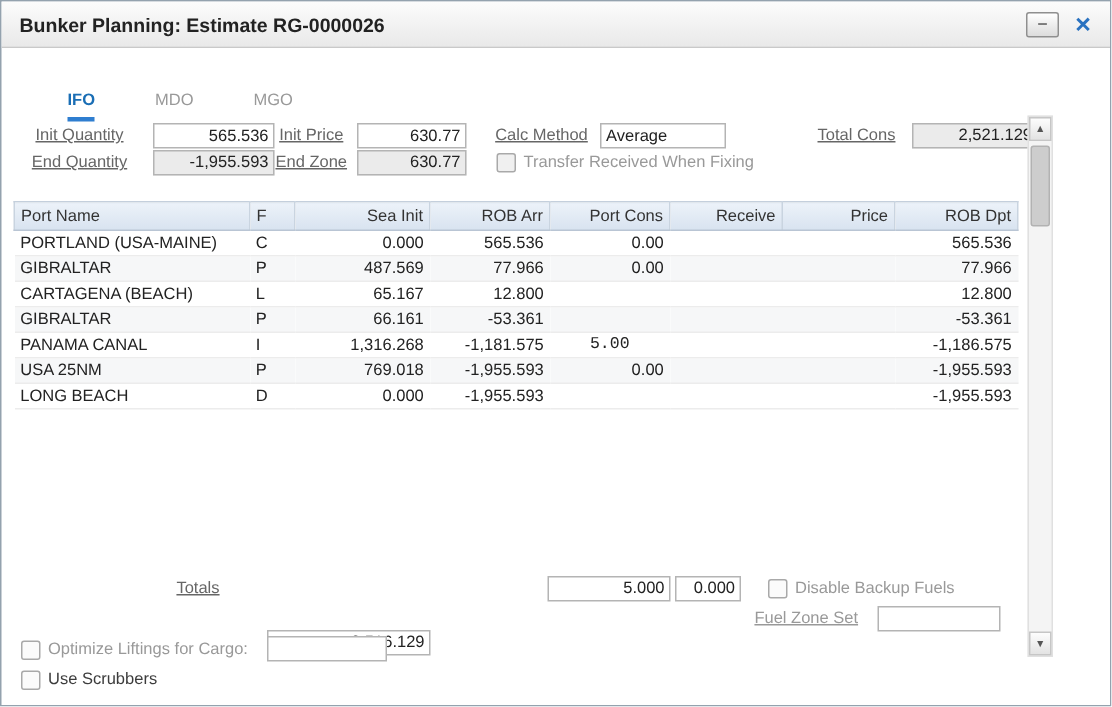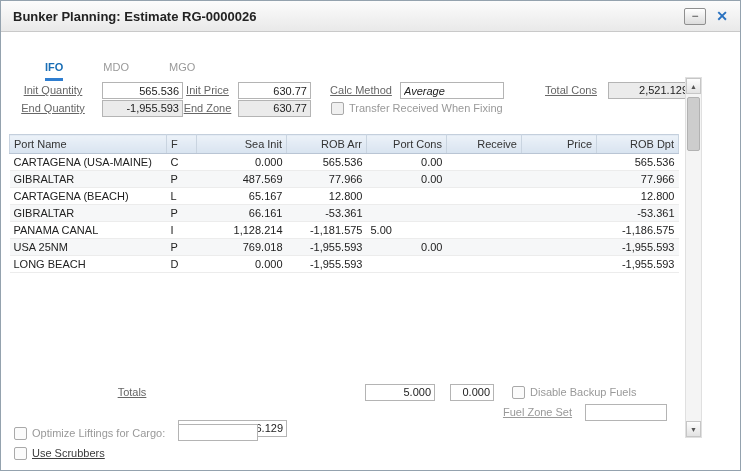--- a/index.html
+++ b/index.html
@@ -33,21 +33,21 @@
          background:#fff; font-family:inherit; font-size:11px; color:#222;
          padding:0 3px; border-radius:0; }
   .fld.num { text-align:right; }
   .fld.ro { background:#ebebeb; }
   input.fld { outline:none; }
 
   .cb { position:absolute; width:13px; height:13px; border:1px solid #a9a9a9;
         background:#fbfbfb; border-radius:2px; cursor:pointer; }
   .cb.dim { background:#f0f0f0; }
   .cb-label { position:absolute; height:15px; line-height:15px; color:#999; white-space:nowrap; }
-  .cb-label.dark { color:#3c3c3c;text-decoration:underline; }
+  .cb-label.dark { color:#3c3c3c; }
 
   
   .grid { position:absolute; top:133px; left:8px; width:669px; border-collapse:collapse;
           table-layout:fixed; font-size:11px; }
   .grid th { background:linear-gradient(#ecf2f9,#d8e3f0); border-top:1px solid #c4cfdc;
              border-bottom:1px solid #b9c5d4; border-right:1px solid #c9d4e0;
              font-weight:normal; color:#333; height:19px; padding:0 4px; white-space:nowrap;
              overflow:hidden; }
   .grid th:first-child { border-left:1px solid #c9d4e0; }
   .grid td { height:17px; padding:0 4px; border-bottom:1px solid #ececec; color:#222;
@@ -84,21 +84,21 @@
     <div class="tab active">IFO</div>
     <div class="tab">MDO</div>
     <div class="tab">MGO</div>
   </div>
 
   <div class="fld-label" style="left:8px; top:81px; width:88px;">Init Quantity</div>
   <input class="fld num" style="left: 101px; top: 81px; width: 81px;" value="565.536">
   <div class="fld-label" style="left:180px; top:81px; width:53px;">Init Price</div>
   <input class="fld num" style="left: 237px; top: 81px; width: 73px;" value="630.77">
   <div class="fld-label" style="left:325px; top:81px; width:70px;">Calc Method</div>
-  <input class="fld" style="left: 399px; top: 81px; width: 104px; font-style: italic;" value="Average">
+  <input class="fld" style="left: 399px; top: 81px; width: 84px;" value="Average">
   <div class="fld-label" style="left:538px; top:81px; width:64px;">Total Cons</div>
   <div class="fld num ro" style="left:607px; top:81px; width:84px;">2,521.129</div>
 
   <div class="fld-label" style="left:8px; top:99px; width:88px;">End Quantity</div>
   <div class="fld num ro" style="left:101px; top:99px; width:81px;">-1,955.593</div>
   <div class="fld-label" style="left:180px; top:99px; width:53px;">End Zone</div>
   <div class="fld num ro" style="left:237px; top:99px; width:73px;">630.77</div>
   <div class="cb dim" style="left:330px; top:101px;"></div>
   <div class="cb-label" style="left:348px; top:100px;">Transfer Received When Fixing</div>
 
@@ -120,21 +120,21 @@
         <th class="ar">Sea Init</th>
         <th class="ar">ROB Arr</th>
         <th class="ar">Port Cons</th>
         <th class="ar">Receive</th>
         <th class="ar">Price</th>
         <th class="ar">ROB Dpt</th>
       </tr>
     </thead>
     <tbody>
         <tr>
-          <td style="text-align: left;">CARTAGENA (USA-MAINE)</td>
+          <td style="text-align: left;">PORTLAND (USA-MAINE)</td>
           <td style="text-align: left;">C</td>
           <td style="text-align: right;">0.000</td>
           <td style="text-align: right;">565.536</td>
           <td style="text-align: right;">0.00</td>
           <td style="text-align: right;"></td>
           <td style="text-align: right;"></td>
           <td style="text-align: right;">565.536</td>
         </tr>
         <tr class="alt">
           <td style="text-align: left;">GIBRALTAR</td>
@@ -162,23 +162,23 @@
           <td style="text-align: right;">66.161</td>
           <td style="text-align: right;">-53.361</td>
           <td style="text-align: right;"></td>
           <td style="text-align: right;"></td>
           <td style="text-align: right;"></td>
           <td style="text-align: right;">-53.361</td>
         </tr>
         <tr>
           <td style="text-align: left;">PANAMA CANAL</td>
           <td style="text-align: left;">I</td>
-          <td style="text-align: right;">1,128.214</td>
+          <td style="text-align: right;">1,316.268</td>
           <td style="text-align: right;">-1,181.575</td>
-          <td style="text-align: left;">5.00</td>
+          <td style="text-align: center; font-family: Liberation Mono, monospace;">5.00</td>
           <td style="text-align: right;"></td>
           <td style="text-align: right;"></td>
           <td style="text-align: right;">-1,186.575</td>
         </tr>
         <tr class="alt">
           <td style="text-align: left;">USA 25NM</td>
           <td style="text-align: left;">P</td>
           <td style="text-align: right;">769.018</td>
           <td style="text-align: right;">-1,955.593</td>
           <td style="text-align: right;">0.00</td>
@@ -194,21 +194,21 @@
           <td style="text-align: right;"></td>
           <td style="text-align: right;"></td>
           <td style="text-align: right;"></td>
           <td style="text-align: right;">-1,955.593</td>
         </tr>
       </tbody>
   </table>
 
   <div class="fld-label" style="left:90px; top:383px; width:82px;">Totals</div>
   <div class="fld num" style="left:177px; top:383px; width:109px;margin-top:36px;">2,516.129</div>
-  <div class="fld num" style="left:364px; top:383px; width:70px;">5.000</div>
+  <div class="fld num" style="left:364px; top:383px; width:82px;">5.000</div>
   <div class="fld num" style="left:449px; top:383px; width:44px;">0.000</div>
   <div class="cb" style="left:511px; top:385px;"></div>
   <div class="cb-label" style="left:529px; top:384px;">Disable Backup Fuels</div>
 
   <div class="fld-label" style="left:495px; top:403px; width:83px; color:#999;">Fuel Zone Set</div>
   <input class="fld" style="left: 584px; top: 403px; width: 82px;" value="">
 
   <div class="cb" style="left:13px; top:426px;"></div>
   <div class="cb-label" style="left:31px; top:425px;">Optimize Liftings for Cargo:</div>
   <input class="fld" style="left: 177px; top: 423px; width: 80px;" value="">

